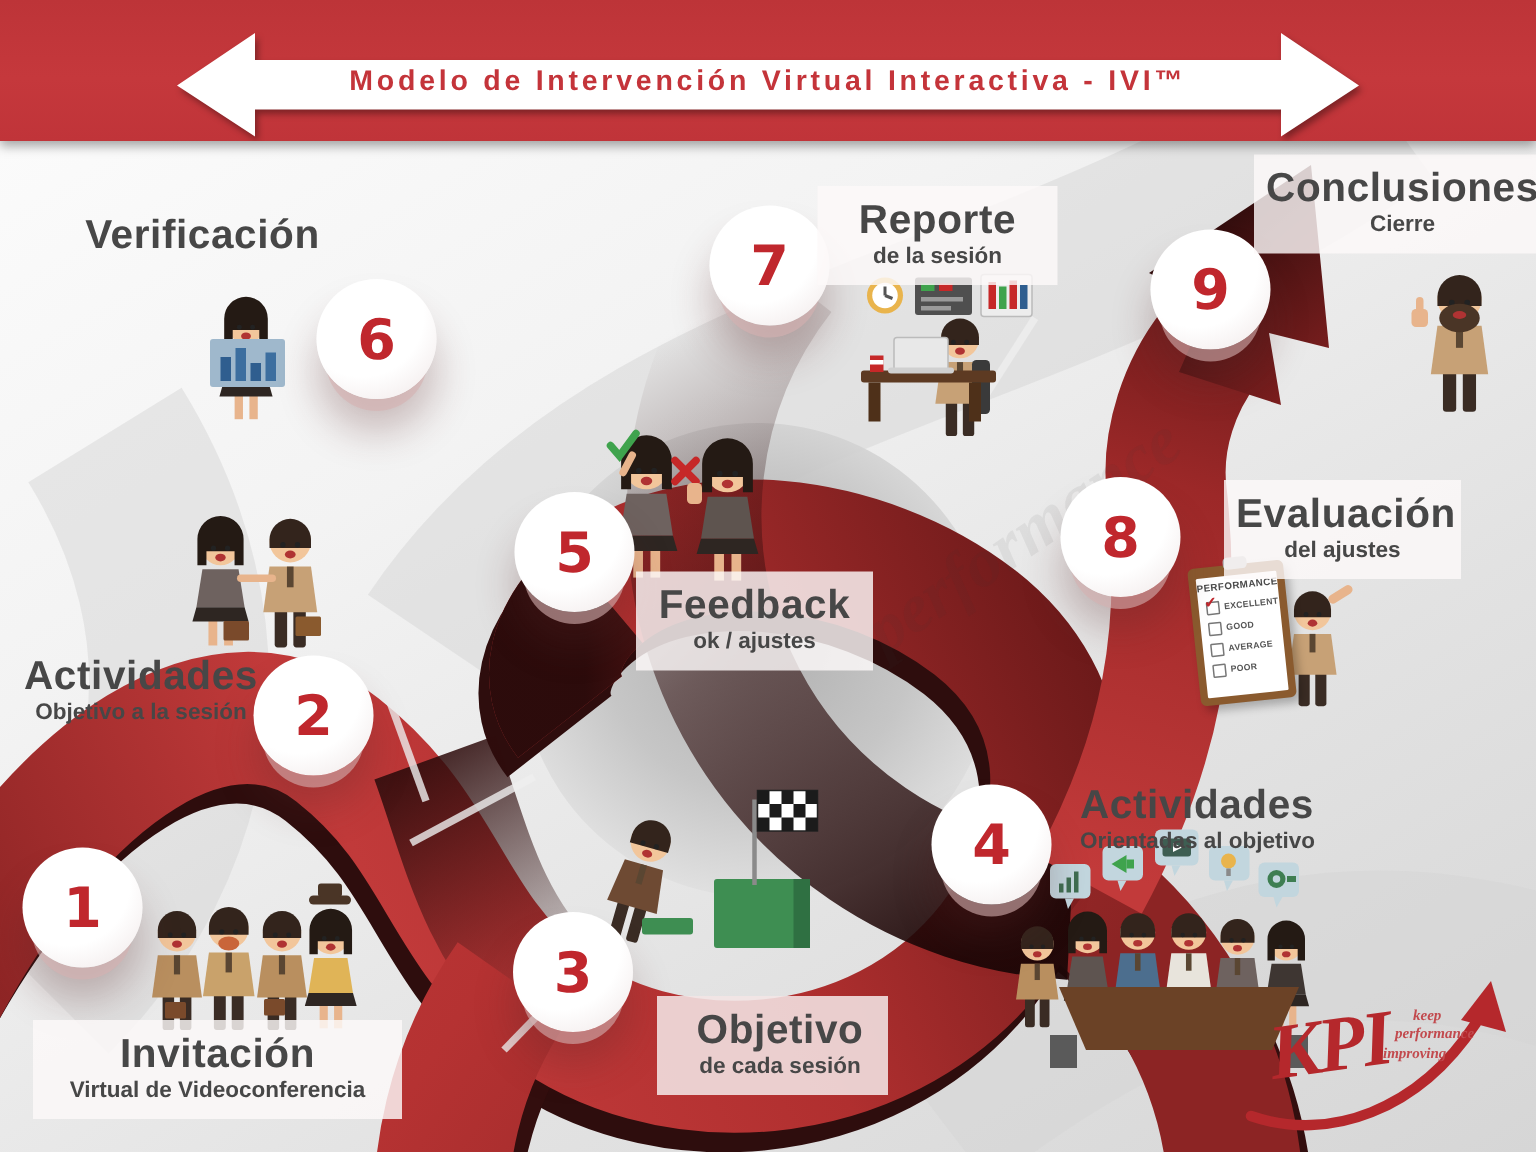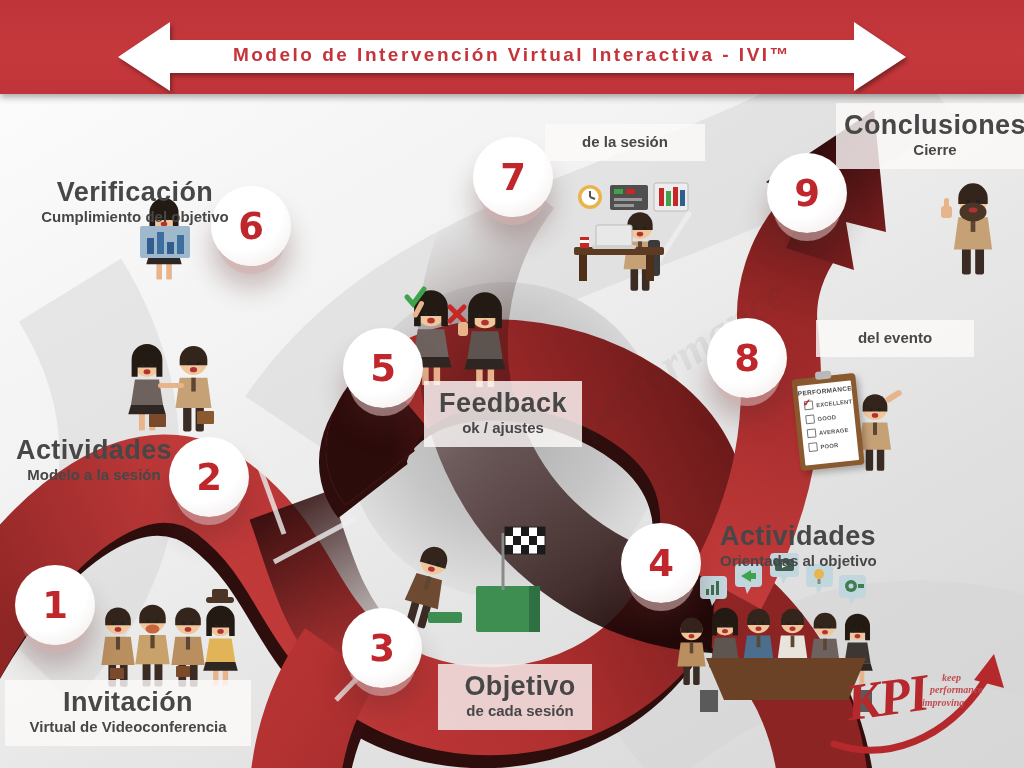--- a/index.html
+++ b/index.html
@@ -19,26 +19,26 @@
     box-shadow:0 14px 0 -6px rgba(214,176,176,.6),0 22px 26px rgba(90,40,40,.28);
     display:flex;align-items:center;justify-content:center;z-index:6;}
   .circle span{font:700 37px "DejaVu Sans",sans-serif;color:#c0272d;}
   
   .lbl{position:absolute;text-align:center;z-index:7;color:#474747;}
   .lbl .t{font:700 27px/1.08 "Liberation Sans",sans-serif;letter-spacing:.4px;}
   .lbl .st{font:700 15px/1.3 "Liberation Sans",sans-serif;}
   .boxed{background:rgba(252,249,249,.82);padding:8px 8px 9px;}
   .pinkbox{background:rgba(243,229,229,.88);padding-left:18px;}
   .leftal{text-align:left;}
-  #lbl1{left:5px;top:680px;width:230px;}
+  #lbl1{left:22px;top:680px;width:230px;}
   #lbl2{left:6px;top:436px;width:176px;}
   #lbl3{left:438px;top:664px;width:128px;}
   #lbl4{left:720px;top:522px;width:170px;}
   #lbl5{left:424px;top:381px;width:142px;}
-  #lbl6{left:28px;top:142px;width:214px;margin-top:36px;}
+  #lbl6{left:28px;top:142px;width:214px;}
   #lbl7{left:545px;top:124px;width:144px;}
   #lbl8{left:816px;top:320px;width:142px;}
   #lbl9{left:836px;top:103px;width:182px;}
   
   #road,#scenes{position:absolute;left:0;top:0;z-index:1;pointer-events:none;}
   #scenes{z-index:4;}
   #watermark{position:absolute;left:560px;top:330px;z-index:2;transform:rotate(-34deg);
     font:italic 700 46px "Liberation Serif",serif;color:rgba(60,60,60,.07);pointer-events:none;}
   
   #clipboard{position:absolute;left:796px;top:376px;width:64px;height:92px;z-index:5;
@@ -364,43 +364,44 @@
   <div class="circle" style="left:767px;top:153px">
       <span>9</span>
     </div>
 
   <div class="lbl boxed" id="lbl1">
     <div class="t">Invitación</div>
     <div class="st">Virtual de Videoconferencia</div>
   </div>
   <div class="lbl" id="lbl2">
     <div class="t">Actividades</div>
-    <div class="st">Modelo a la sesión</div>
+    <div class="st">Objetivo a la sesión</div>
   </div>
   <div class="lbl boxed pinkbox" id="lbl3">
     <div class="t">Objetivo</div>
     <div class="st">de cada sesión</div>
   </div>
   <div class="lbl boxed" id="lbl5">
     <div class="t">Feedback</div>
     <div class="st">ok / ajustes</div>
   </div>
   <div class="lbl leftal" id="lbl4">
     <div class="t">Actividades</div>
     <div class="st">Orientadas al objetivo</div>
   </div>
   <div class="lbl" id="lbl6">
     <div class="t">Verificación</div>
-    <div class="st">Cumplimiento del objetivo</div>
   </div>
   <div class="lbl boxed" id="lbl7">
+    <div class="t">Reporte</div>
     <div class="st">de la sesión</div>
   </div>
   <div class="lbl boxed" id="lbl8">
-    <div class="st">del evento</div>
+    <div class="t">Evaluación</div>
+    <div class="st">del ajustes</div>
   </div>
   <div class="lbl boxed" id="lbl9">
     <div class="t">Conclusiones</div>
     <div class="st">Cierre</div>
   </div>
 
   <div id="clipboard">
     <div class="clip"></div>
     <div class="sheet">
       <div class="ch">PERFORMANCE</div>

